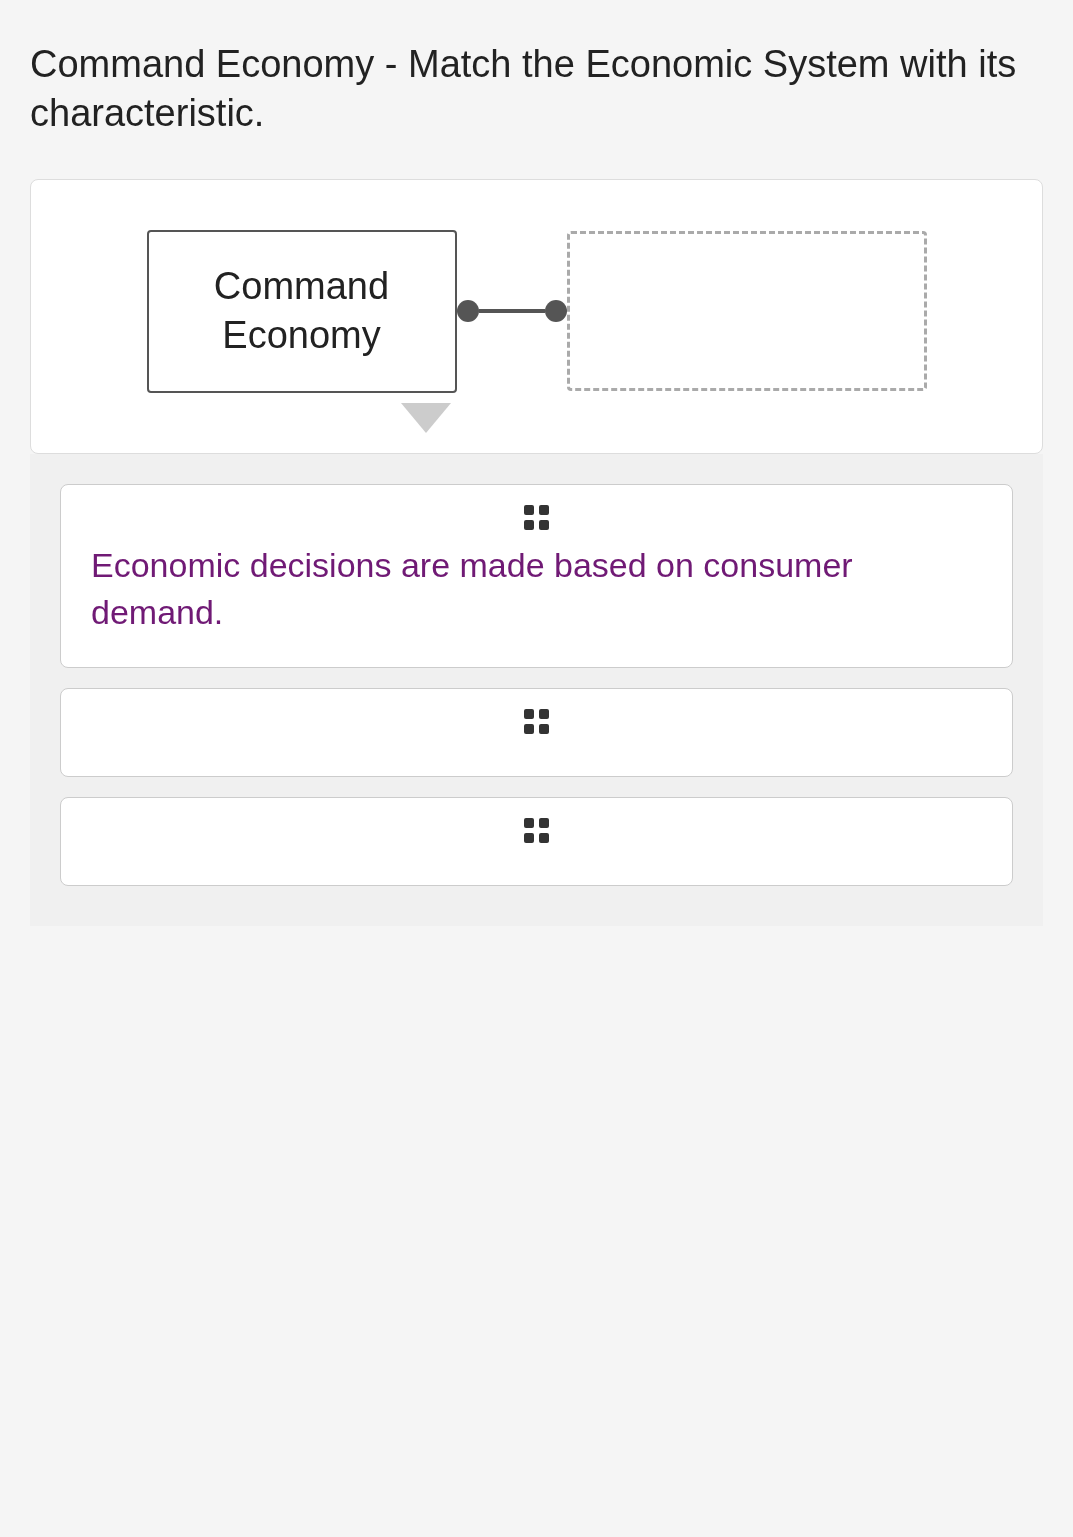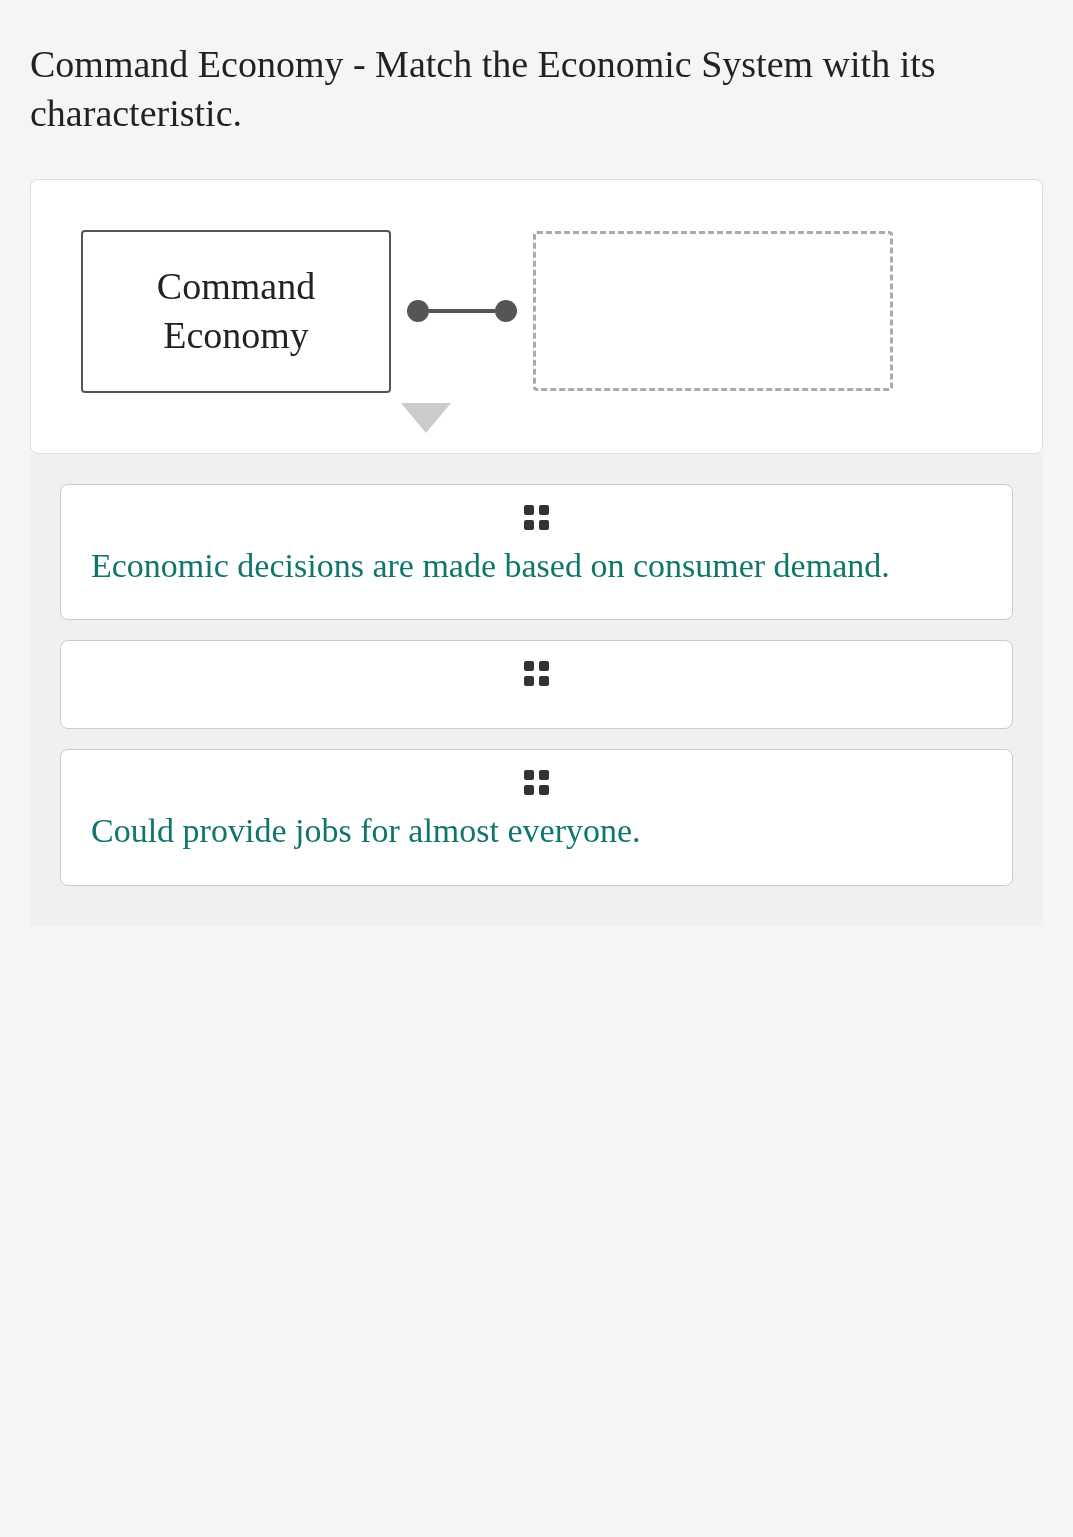--- a/index.html
+++ b/index.html
@@ -1,19 +1,18 @@
 <!DOCTYPE html>
 <html><head>
   <meta charset="utf-8">
   <style>
     * {
       box-sizing: border-box;
       margin: 0;
       padding: 0;
-      font-family: Liberation Serif, serif;
     }
 
     body {
       font-family: -apple-system, BlinkMacSystemFont, 'Segoe UI', sans-serif;
       background: #f5f5f5;
       width: 1073px;
       min-height: 1537px;
       padding: 40px 30px;
       font-size: 32px;
       color: #222;
@@ -31,22 +30,22 @@
       border: 1px solid #ddd;
       border-radius: 8px;
       padding: 40px 30px 50px 30px;
       margin-bottom: 0;
       position: relative;
     }
 
     .connector-row {
       display: flex;
       align-items: center;
-      gap: 16px;
-      justify-content: flex-start;
+      gap: 0;
+      justify-content: center;
       padding: 10px 20px;
     }
 
     .term-box {
       border: 2px solid #555;
       border-radius: 4px;
       padding: 30px 40px;
       font-size: 38px;
       text-align: center;
       width: 310px;
@@ -140,21 +139,21 @@
       width: 10px;
       height: 10px;
       background: #333;
       border-radius: 2px;
       display: block;
     }
 
     .drag-item-text {
       font-size: 34px;
       line-height: 1.4;
-      color: #0f766e;
+      color: #701a75;
     }
   </style>
 </head>
 <body>
 
 <div class="page-title">Command Economy - Match the Economic System with its characteristic.</div>
 
 <div class="match-area">
   <div class="connector-row">
 
@@ -205,16 +204,15 @@
 
   <div class="drag-item" draggable="true">
     <div class="drag-handle">
       <div class="drag-handle-icon">
         <span></span>
           <span></span>
           <span></span>
           <span></span>
       </div>
     </div>
-    <div class="drag-item-text">Could provide jobs for almost everyone.</div>
   </div>
 
 </div>
 
 </body></html>

